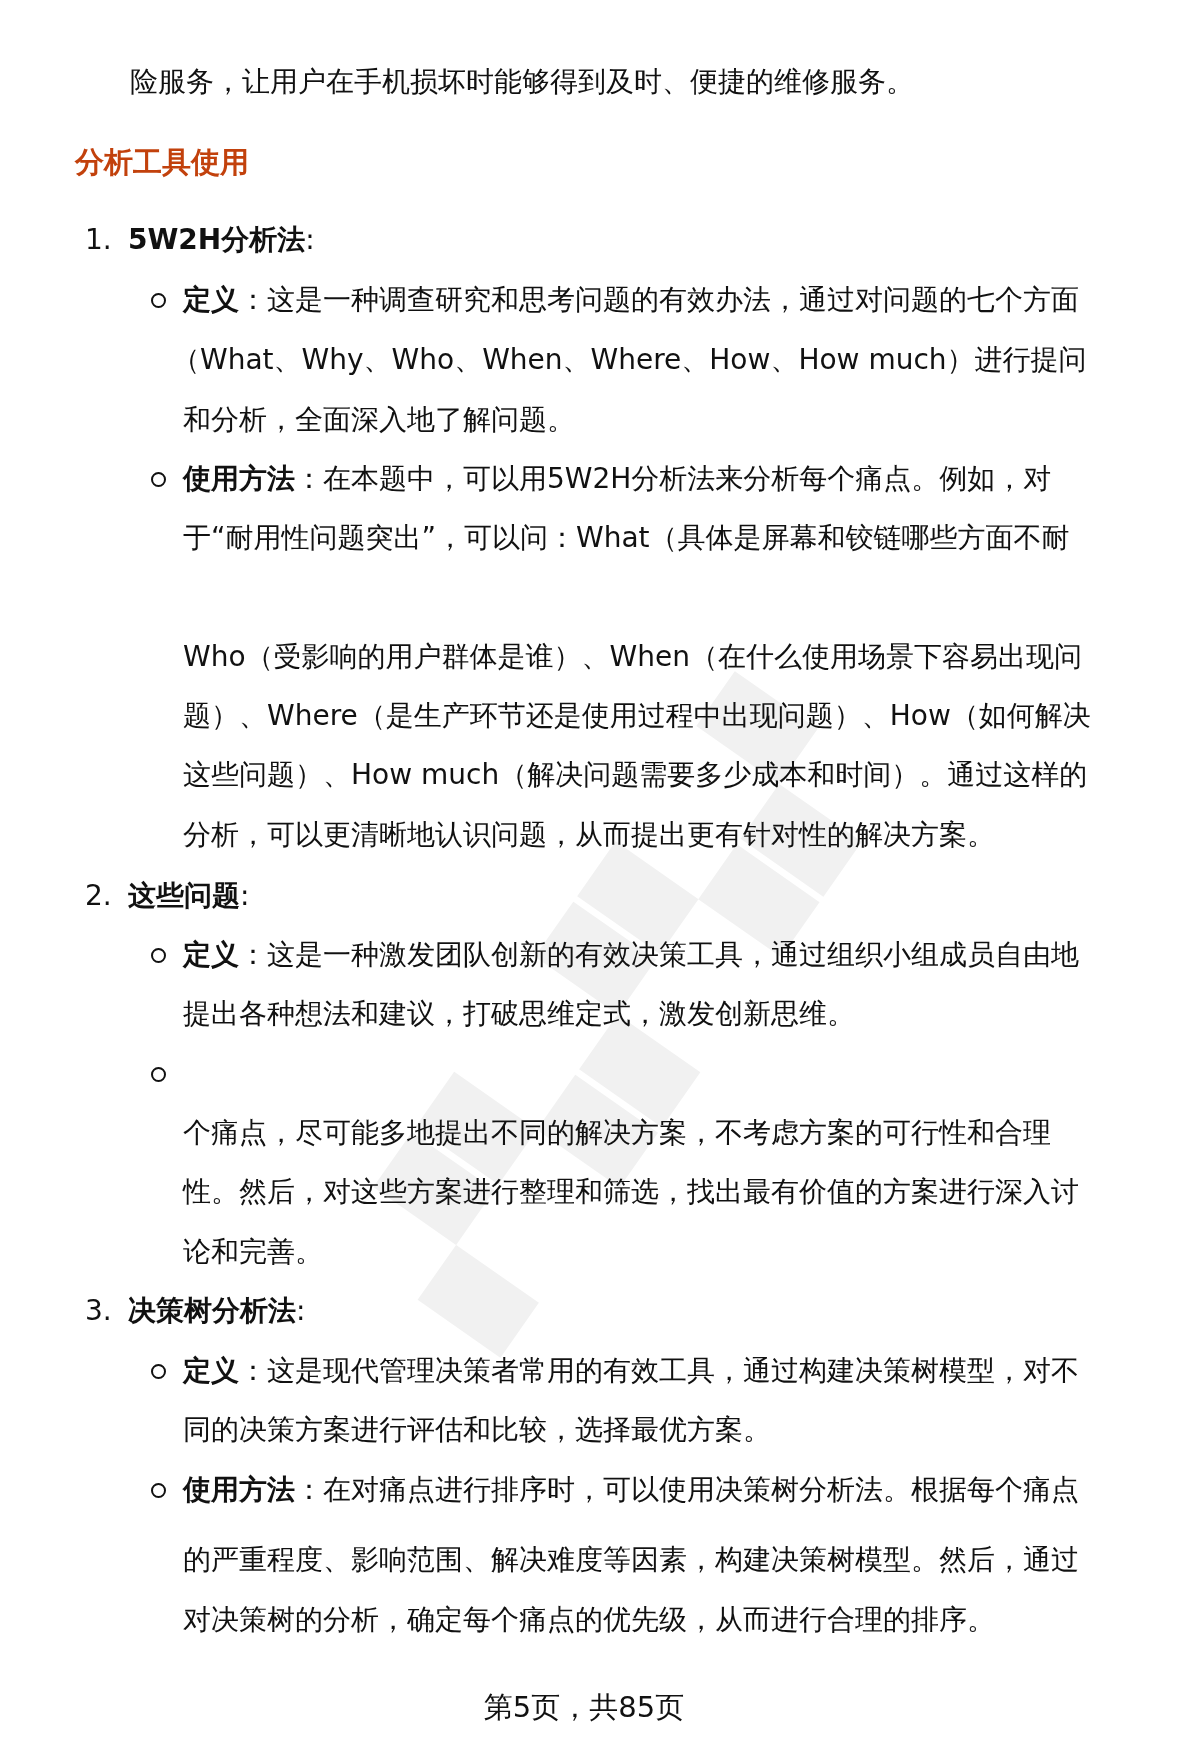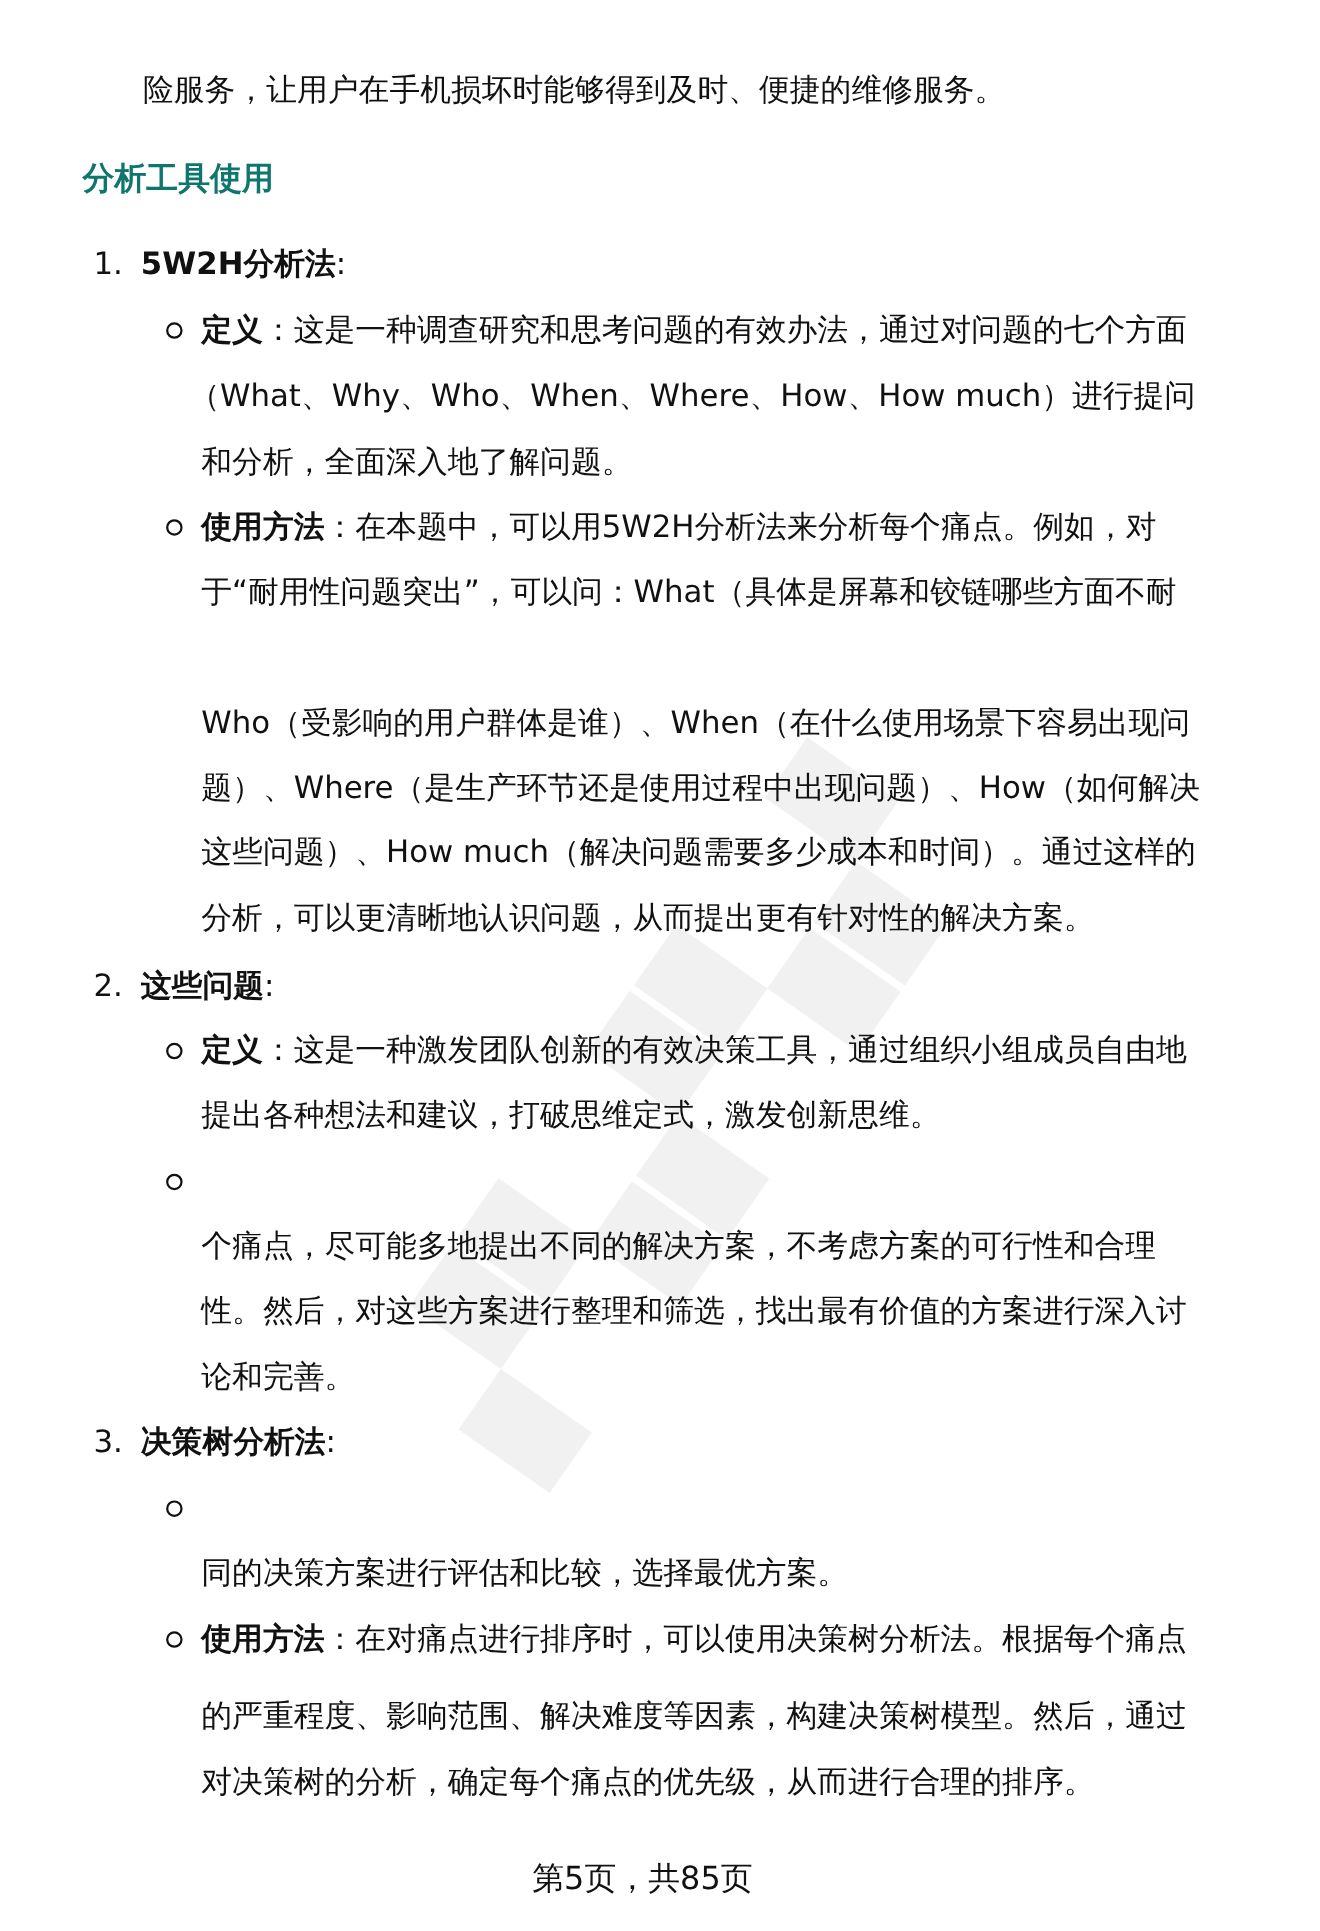--- a/index.html
+++ b/index.html
@@ -89,21 +89,21 @@
 <body>
 
 <div class="page">
 
   <div class="watermark">
     <div class="wm-text">▞▚▞▚▞</div>
   </div>
 
   <div class="line" style="left:130px; top:62px;">险服务，让用户在手机损坏时能够得到及时、便捷的维修服务。</div>
 
-  <div class="heading" id="sec-heading" style="top: 142px; color: #0f766e;">分析工具使用</div>
+  <div class="heading" id="sec-heading" style="top: 142px; color: #c2410c;">分析工具使用</div>
 
   <div class="num" style="top:220px;">1.</div>
   <div class="line" style="left:128px; top:220px;"><span class="b">5W2H分析法</span><span>:</span></div>
 
   <div class="bullet" style="top:293px;"></div>
   <div class="line" style="left:183px; top:280px;"><span class="b">定义</span><span>：</span><span>这是一种调查研究和思考问题的有效办法，通过对问题的七个方面</span></div>
   <div class="line" style="left:183px; top:400px;">和分析，全面深入地了解问题。</div>
   <div class="line" style="left:172px; top:340px;">（What、Why、Who、When、Where、How、How much）进行提问</div>
 
   <div class="bullet" style="top:472px;"></div>
@@ -123,20 +123,21 @@
 
   <div class="bullet" style="top:1067px;"></div>
   <div class="line" style="left:183px; top:1113px;">个痛点，尽可能多地提出不同的解决方案，不考虑方案的可行性和合理</div>
   <div class="line" style="left:183px; top:1172px;">性。然后，对这些方案进行整理和筛选，找出最有价值的方案进行深入讨</div>
   <div class="line" style="left:183px; top:1232px;">论和完善。</div>
 
   <div class="num" style="top:1291px;">3.</div>
   <div class="line" style="left:128px; top:1291px;"><span class="b">决策树分析法</span><span>:</span></div>
 
   <div class="bullet" style="top:1364px;"></div>
+  <div class="line" style="left:183px; top:1351px;"><span class="b">定义</span><span>：</span><span>这是现代管理决策者常用的有效工具，通过构建决策树模型，对不</span></div>
   <div class="line" style="left:183px; top:1410px;">同的决策方案进行评估和比较，选择最优方案。</div>
 
   <div class="bullet" style="top:1483px;"></div>
   <div class="line" style="left:183px; top:1470px;"><span class="b">使用方法</span><span>：</span><span>在对痛点进行排序时，可以使用决策树分析法。根据每个痛点</span></div>
   <div class="line" style="left:183px; top:1540px;">的严重程度、影响范围、解决难度等因素，构建决策树模型。然后，通过</div>
   <div class="line" style="left:183px; top:1600px;">对决策树的分析，确定每个痛点的优先级，从而进行合理的排序。</div>
 
   <div class="footer" style="top:1687px;">第5页，共85页</div>
 </div>
 

